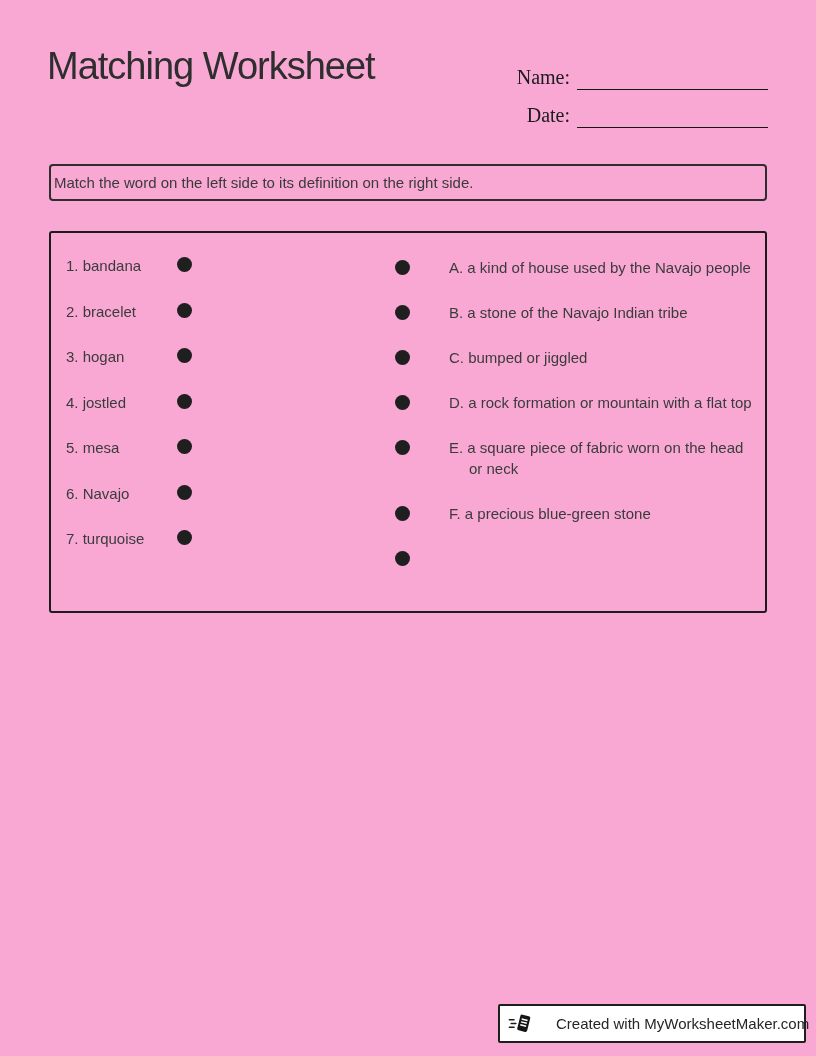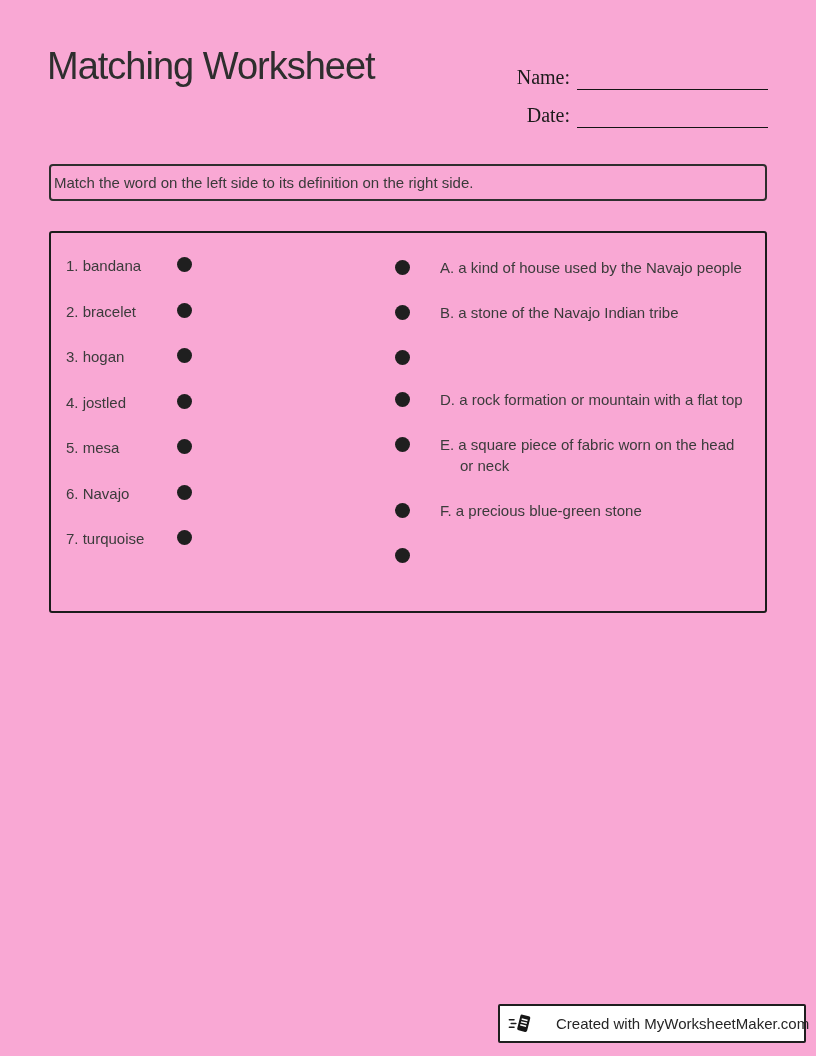--- a/index.html
+++ b/index.html
@@ -35,21 +35,21 @@
   .match-box {
     position:absolute; left:49px; top:231px; width:718px; height:382px;
     box-sizing:border-box; border:2px solid #1c1c1c; border-radius:3px;
   }
   .words-col { position:absolute; left:15px; top:24px; }
   .word-row { display:flex; align-items:flex-start; height:21px; margin-bottom:24.5px; }
   .word-label { display:block; width:111px; font-size:15px; color:#3b3b3b; }
   .dot { display:block; width:15px; height:15px; border-radius:50%; background:#1f1f1f; flex:0 0 15px; }
 
   .defs-col { position:absolute; left:344px; top:24px; width:360px; }
-  .def-row { display:flex; align-items:flex-start; margin-bottom:24px; }
+  .def-row { display:flex; align-items:flex-start; margin-bottom:24px;justify-content:space-between; }
   .def-row .dot { margin-top:3px; }
   .def-text {
     display:block; margin-left:30px; width:286px;
     padding-left:20px; text-indent:-20px;
     font-size:15px; line-height:21px; color:#3b3b3b;
   }
 
   
   .footer {
     position:absolute; left:498px; top:1004px; width:308px; height:39px;
@@ -116,20 +116,21 @@
         <div class="def-row">
           <span class="dot"></span>
           <span class="def-text">A. a kind of house used by the Navajo people</span>
         </div>
         <div class="def-row">
           <span class="dot"></span>
           <span class="def-text">B. a stone of the Navajo Indian tribe</span>
         </div>
         <div class="def-row">
           <span class="dot"></span>
+          <span class="def-text">C. bumped or jiggled</span>
         </div>
         <div class="def-row">
           <span class="dot"></span>
           <span class="def-text">D. a rock formation or mountain with a flat top</span>
         </div>
         <div class="def-row">
           <span class="dot"></span>
           <span class="def-text">E. a square piece of fabric worn on the head or neck</span>
         </div>
         <div class="def-row">

